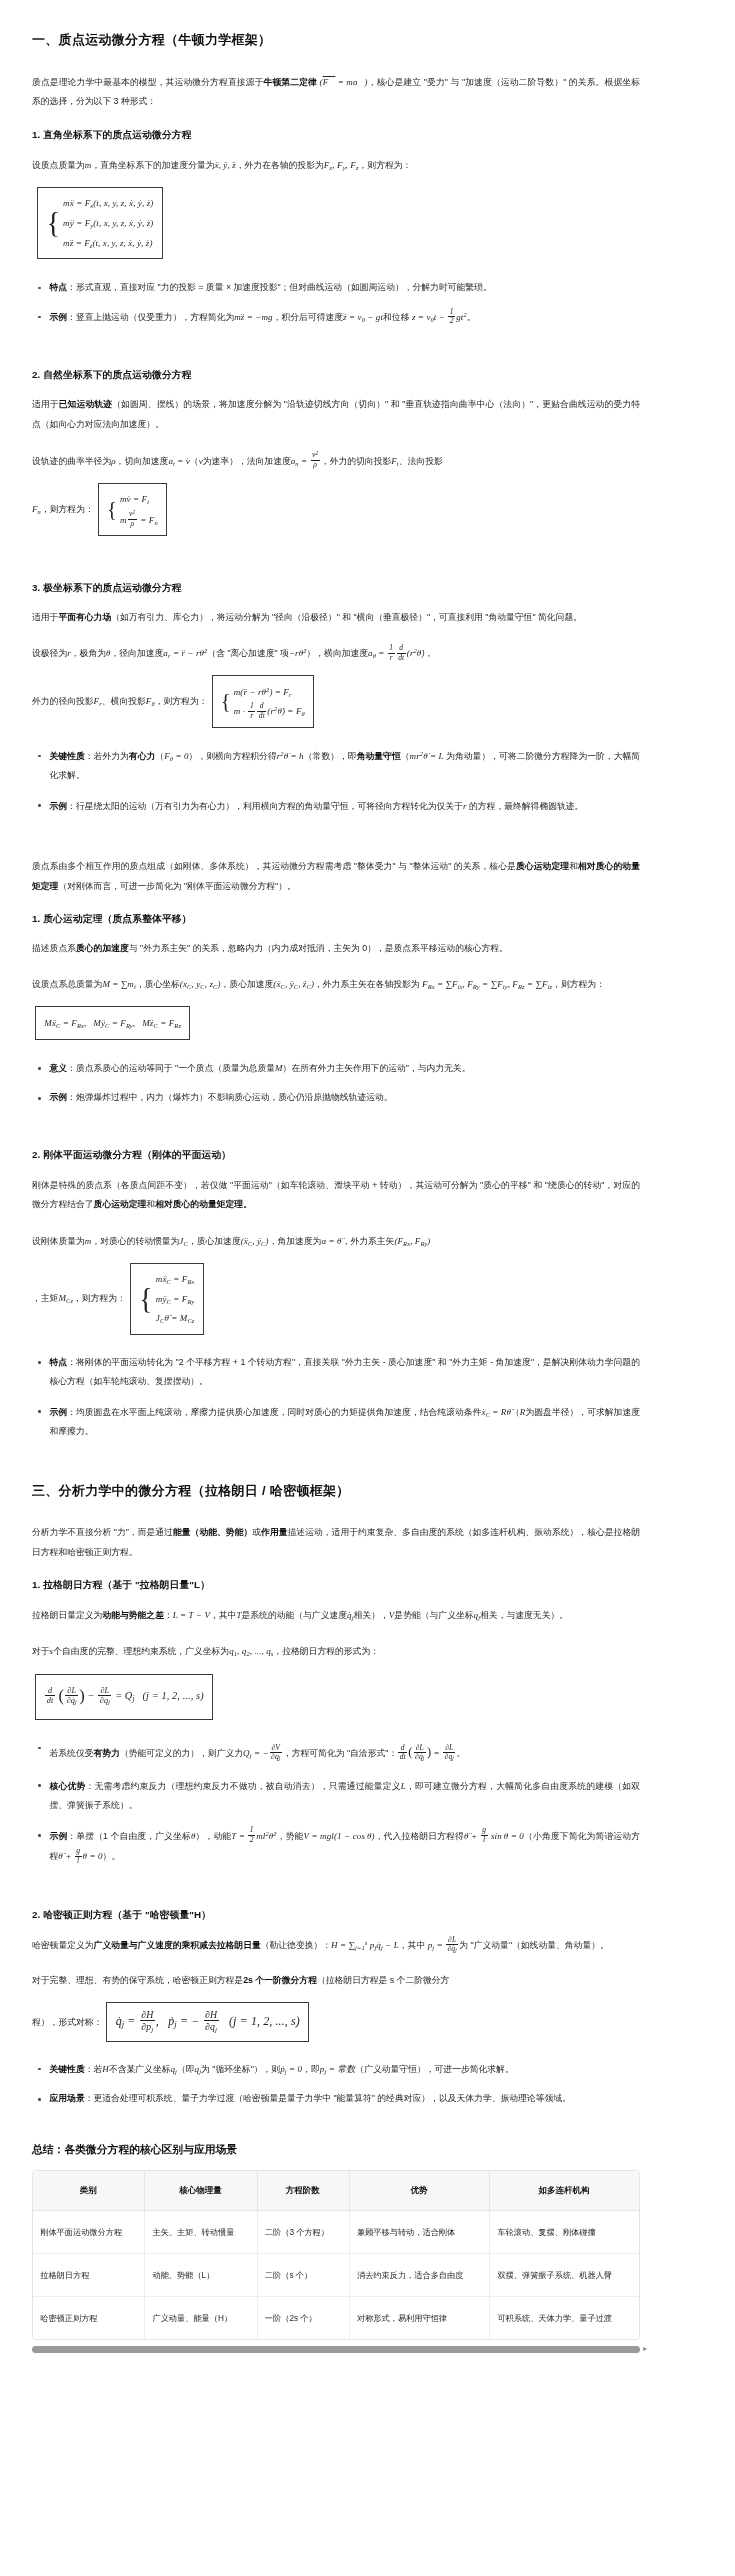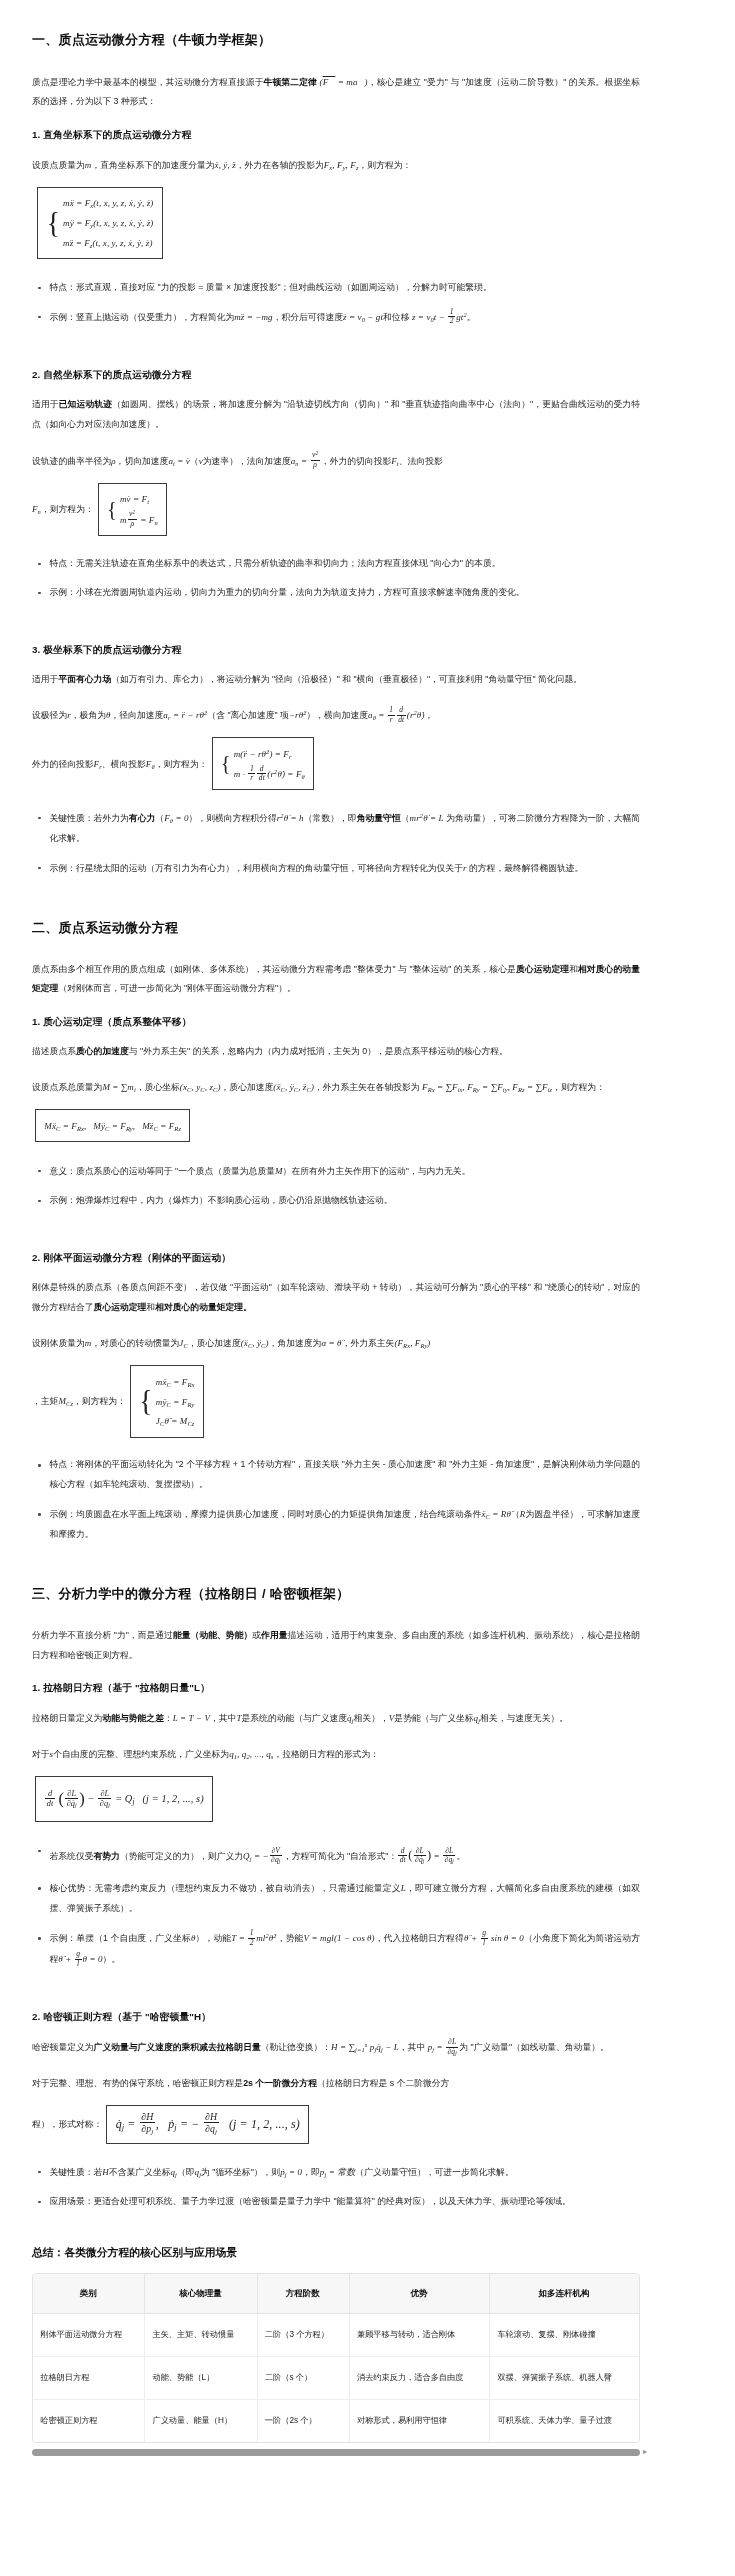--- a/index.html
+++ b/index.html
@@ -147,21 +147,21 @@
   ul.blist li::before {
     content: "";
     position: absolute;
     left: 6.2px;
     top: 8.8px;
     width: 2.6px;
     height: 2.6px;
     border-radius: 50%;
     background: #4a4a4a;
   }
-  .lbl { font-weight: normal; color: #0f0f0f; }
+  .lbl { font-weight: bold; color: #0f0f0f; }
 
   
   .table-wrap {
     margin-top: 3.1px;
     border-radius: 3.6px;
     overflow: hidden;
     border: 0.5px solid #e3e3e5;
     background: #fff;
   }
   table.sum {
@@ -267,28 +267,20 @@
       <span class="brace-wrap">
         <span class="brace sm">{</span>
         <span class="eqlines">
           <div><span class="m">mv̇ = F<span class="sub">t</span></span></div>
           <div><span class="m">m<span class="frac"><span>v<span class="sup">2</span></span><span class="den">ρ</span></span> = F<span class="sub">n</span></span></div>
         </span>
       </span>
     </span>
   </div>
 
-  <ul class="blist">
-    <li>
-      <span class="lbl">特点</span><span>：无需关注轨迹在直角坐标系中的表达式，只需分析轨迹的曲率和切向力；法向方程直接体现 "向心力" 的本质。</span>
-    </li>
-    <li>
-      <span class="lbl">示例</span><span>：小球在光滑圆周轨道内运动，切向力为重力的切向分量，法向力为轨道支持力，方程可直接求解速率随角度的变化。</span>
-    </li>
-  </ul>
 
   <div class="spacer-lg"></div>
 
   <h2 class="sub-h">3. 极坐标系下的质点运动微分方程</h2>
   <p class="para">
     <span>适用于</span><span class="b">平面有心力场</span><span>（如万有引力、库仑力），将运动分解为 "径向（沿极径）" 和 "横向（垂直极径）"，可直接利用 "角动量守恒" 简化问题。</span>
   </p>
   <p class="para tight">
     设极径为<span class="m">r</span>，极角为<span class="m">θ</span>，径向加速度<span class="m">a<span class="sub">r</span> = r̈ − rθ̇<span class="sup">2</span></span>（含 "离心加速度" 项<span class="m">−rθ̇<span class="sup">2</span></span>），横向加速度<span class="m">a<span class="sub">θ</span> = <span class="frac"><span>1</span><span class="den">r</span></span><span class="frac"><span>d</span><span class="den">dt</span></span>(r<span class="sup">2</span>θ̇)</span>，
   </p>
@@ -310,21 +302,20 @@
     <li>
       <span class="lbl">关键性质</span>：若外力为<span class="b">有心力</span>（<span class="m">F<span class="sub">θ</span> = 0</span>），则横向方程积分得<span class="m">r<span class="sup">2</span>θ̇ = h</span>（常数），即<span class="b">角动量守恒</span>（<span class="m">mr<span class="sup">2</span>θ̇ = L</span> 为角动量），可将二阶微分方程降为一阶，大幅简化求解。
     </li>
     <li>
       <span class="lbl">示例</span>：行星绕太阳的运动（万有引力为有心力），利用横向方程的角动量守恒，可将径向方程转化为仅关于<span class="m">r</span> 的方程，最终解得椭圆轨迹。
     </li>
   </ul>
 
   <div class="spacer-lg"></div>
 
-  <h1 class="sec-h">二、质点系运动微分方程</h1>
   <p class="para">
     <span>质点系由多个相互作用的质点组成（如刚体、多体系统），其运动微分方程需考虑 "整体受力" 与 "整体运动" 的关系，核心是</span><span class="b">质心运动定理</span><span>和</span><span class="b">相对质心的动量矩定理</span><span>（对刚体而言，可进一步简化为 "刚体平面运动微分方程"）。</span>
   </p>
 
   <h2 class="sub-h">1. 质心运动定理（质点系整体平移）</h2>
   <p class="para">
     <span>描述质点系</span><span class="b">质心的加速度</span><span>与 "外力系主矢" 的关系，忽略内力（内力成对抵消，主矢为 0），是质点系平移运动的核心方程。</span>
   </p>
   <p class="para tight">
     设质点系总质量为<span class="m">M = ∑m<span class="sub">i</span></span>，质心坐标<span class="m">(x<span class="sub">C</span>, y<span class="sub">C</span>, z<span class="sub">C</span>)</span>，质心加速度<span class="m">(ẍ<span class="sub">C</span>, ÿ<span class="sub">C</span>, z̈<span class="sub">C</span>)</span>，外力系主矢在各轴投影为

